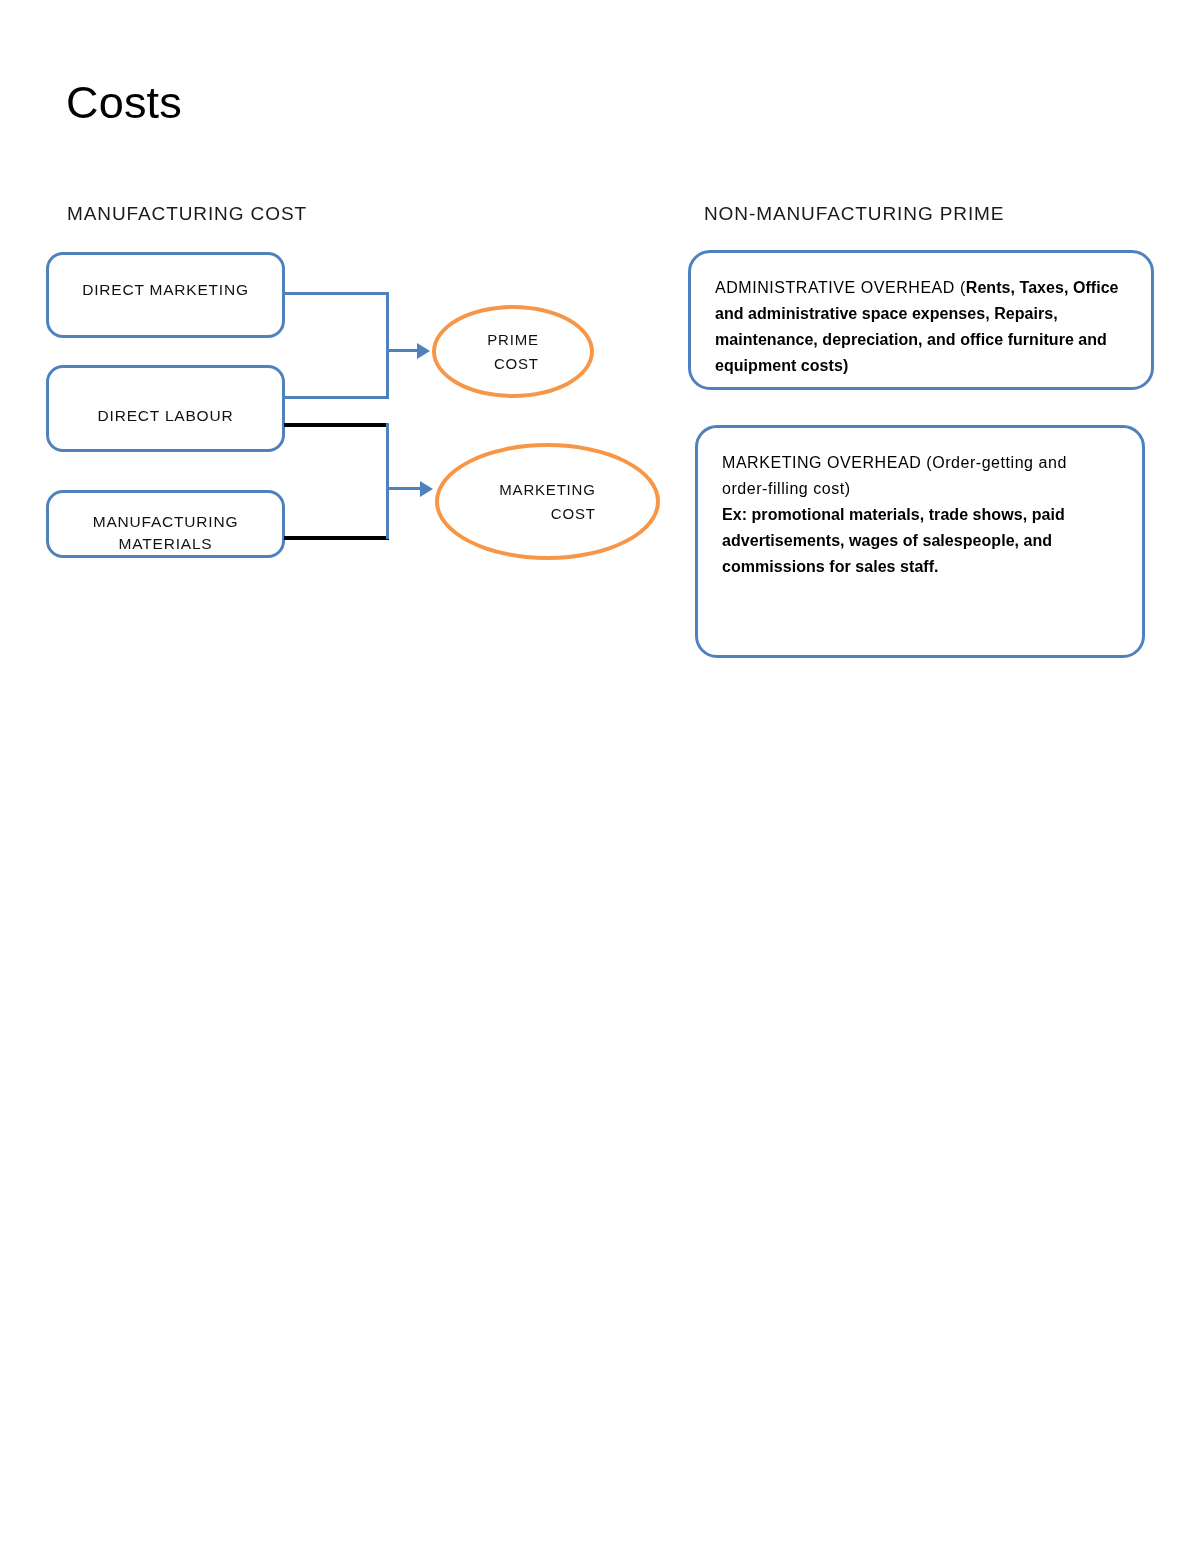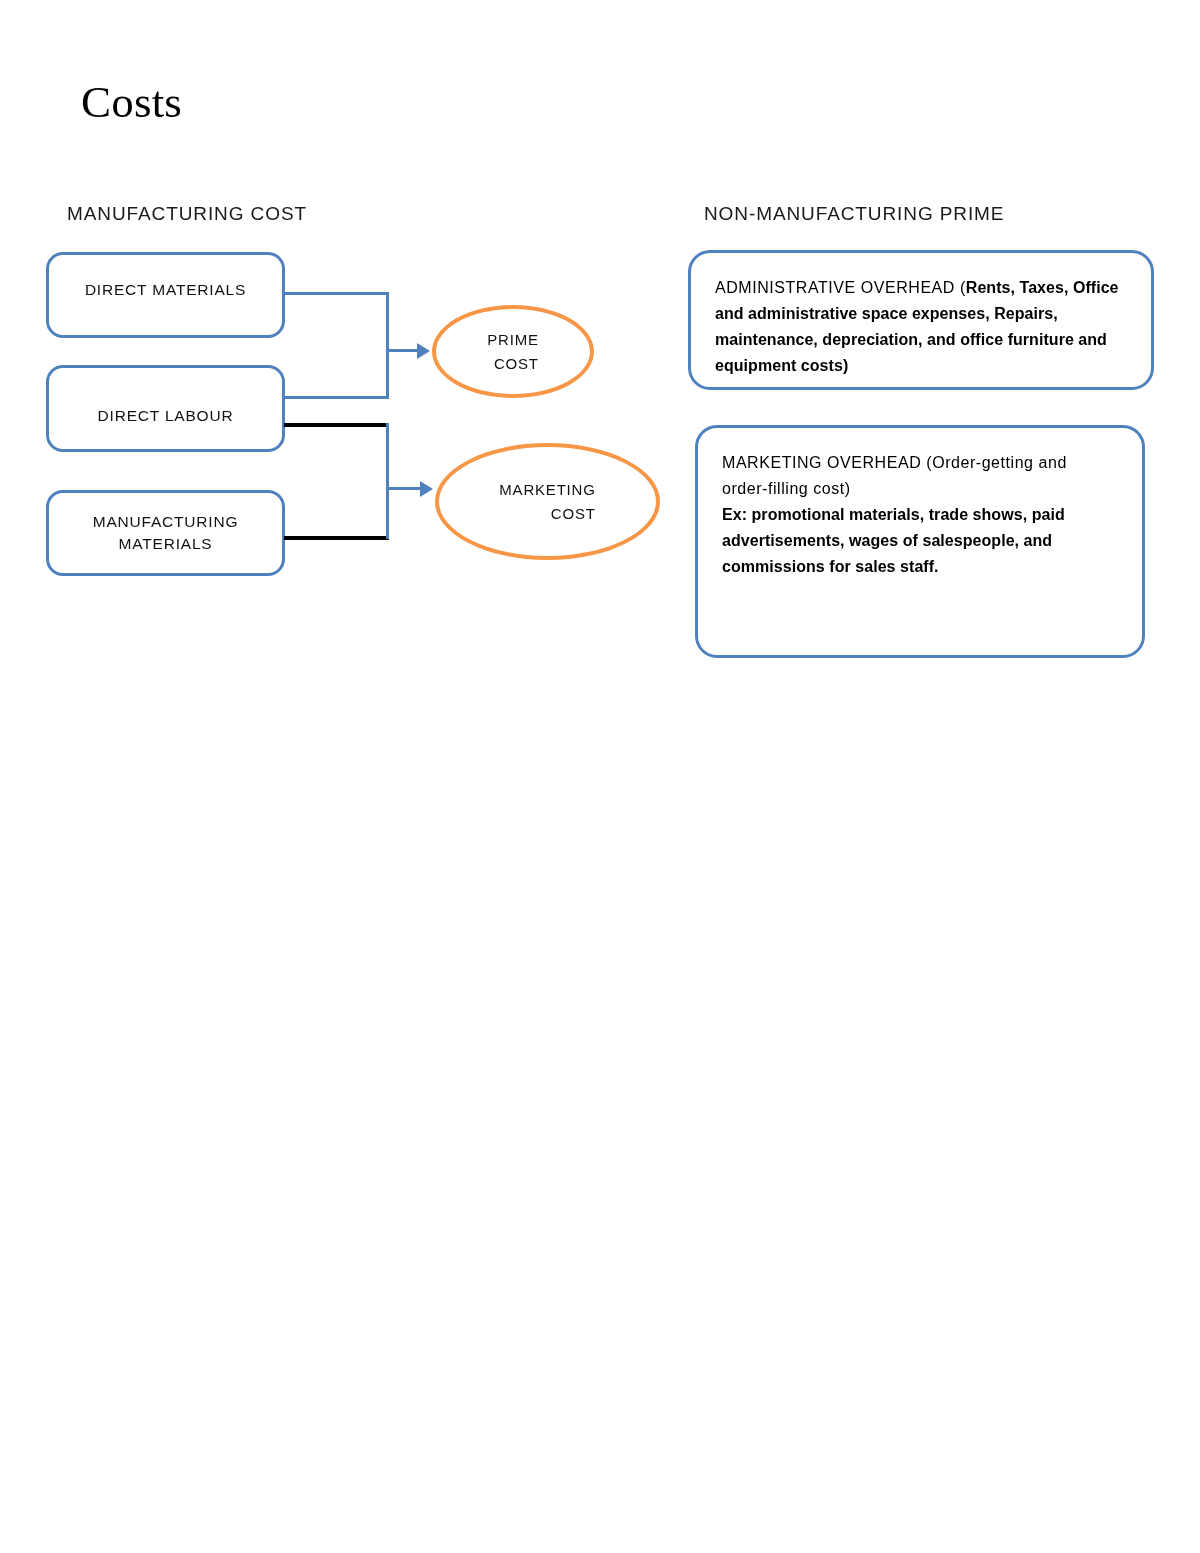--- a/index.html
+++ b/index.html
@@ -16,28 +16,28 @@
     position: relative;
     width: 1200px;
     height: 1553px;
     background: #ffffff;
     overflow: hidden;
   }
 
   
   #page-title {
     position: absolute;
-    left: 81px;
+    left: 66px;
     top: 80px;
     font-size: 45px;
     font-weight: 400;
     letter-spacing: 0.2px;
     color: #000;
     line-height: 1;
-    font-family: Liberation Serif, serif;
+    font-family: Liberation Sans, sans-serif;
   }
 
   
   .col-header {
     position: absolute;
     font-size: 19px;
     letter-spacing: 0.9px;
     color: #1a1a1a;
     white-space: nowrap;
     font-family: "Liberation Sans", sans-serif;
@@ -63,21 +63,21 @@
   }
   #box-direct-materials {
     left: 46px; top: 252px; width: 239px; height: 86px;
     padding-top: 24px;
   }
   #box-direct-labour {
     left: 46px; top: 365px; width: 239px; height: 87px;
     padding-top: 37px;
   }
   #box-mfg-overhead {
-    left: 46px; top: 490px; width: 239px; height: 86px;
+    left: 46px; top: 490px; width: 239px; height: 68px;
     padding-top: 18px;
   }
   .proc-box .lines { display: block; }
   .proc-box .lines span { display: block; }
 
   
   .ellipse {
     position: absolute;
     box-sizing: border-box;
     border: 4px solid #F79646;
@@ -174,21 +174,21 @@
 
 <div id="page">
 
   <div id="page-title">Costs</div>
 
   <div class="col-header" id="mfg-header">MANUFACTURING COST</div>
   <div class="col-header" id="nonmfg-header">NON-MANUFACTURING PRIME</div>
 
   <div class="proc-box" id="box-direct-materials">
     <span class="lines">
-      <span>DIRECT MATERIALS</span>
+      <span>DIRECT MARKETING</span>
     </span>
   </div>
 
   <div class="proc-box" id="box-direct-labour">
     <span class="lines">
       <span>DIRECT LABOUR</span>
     </span>
   </div>
 
   <div class="proc-box" id="box-mfg-overhead">

